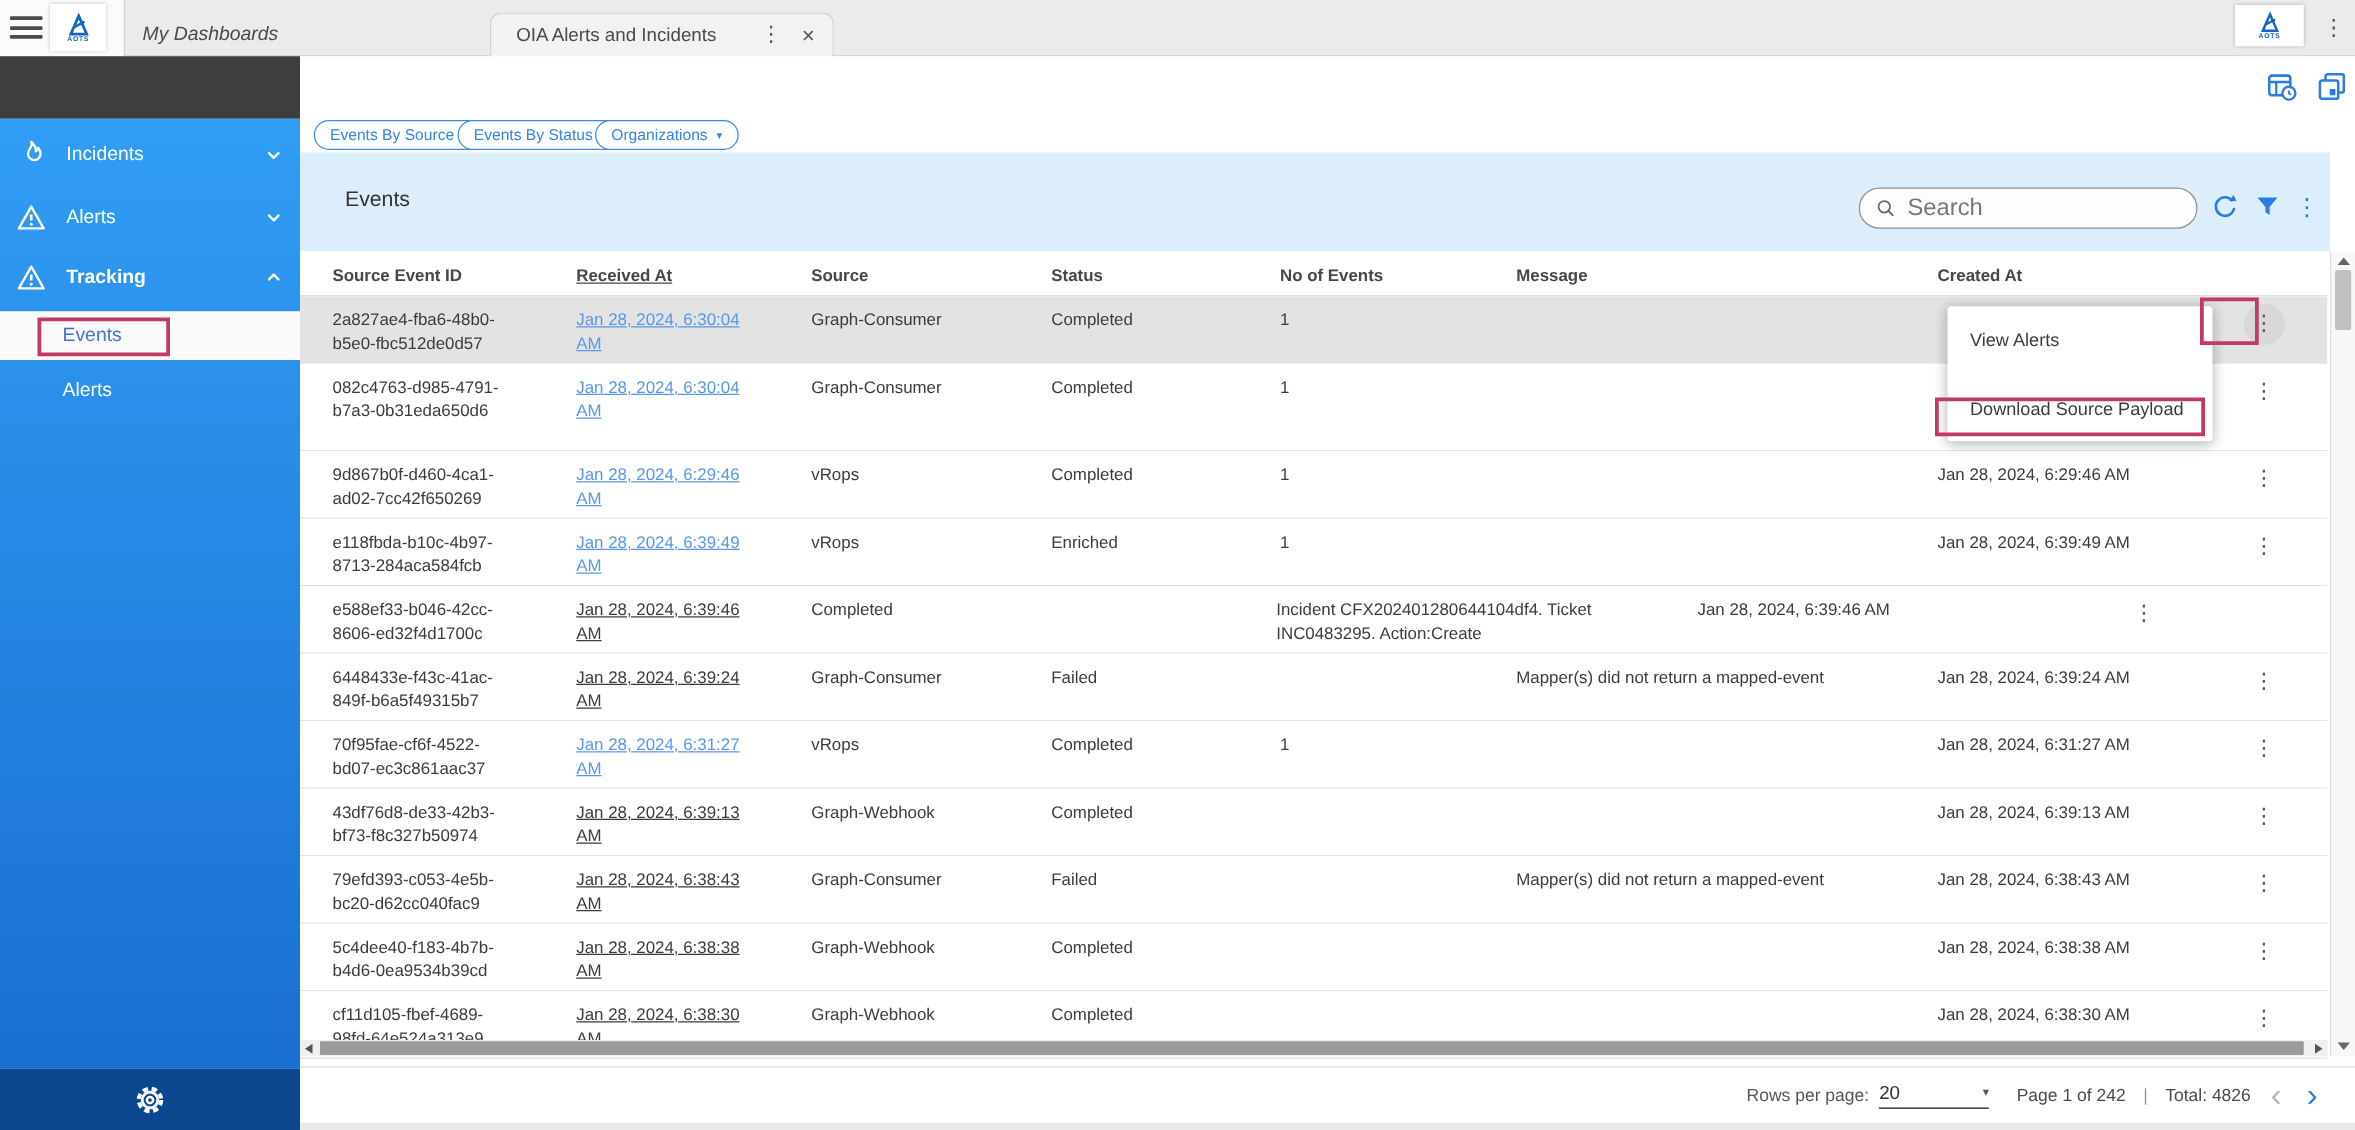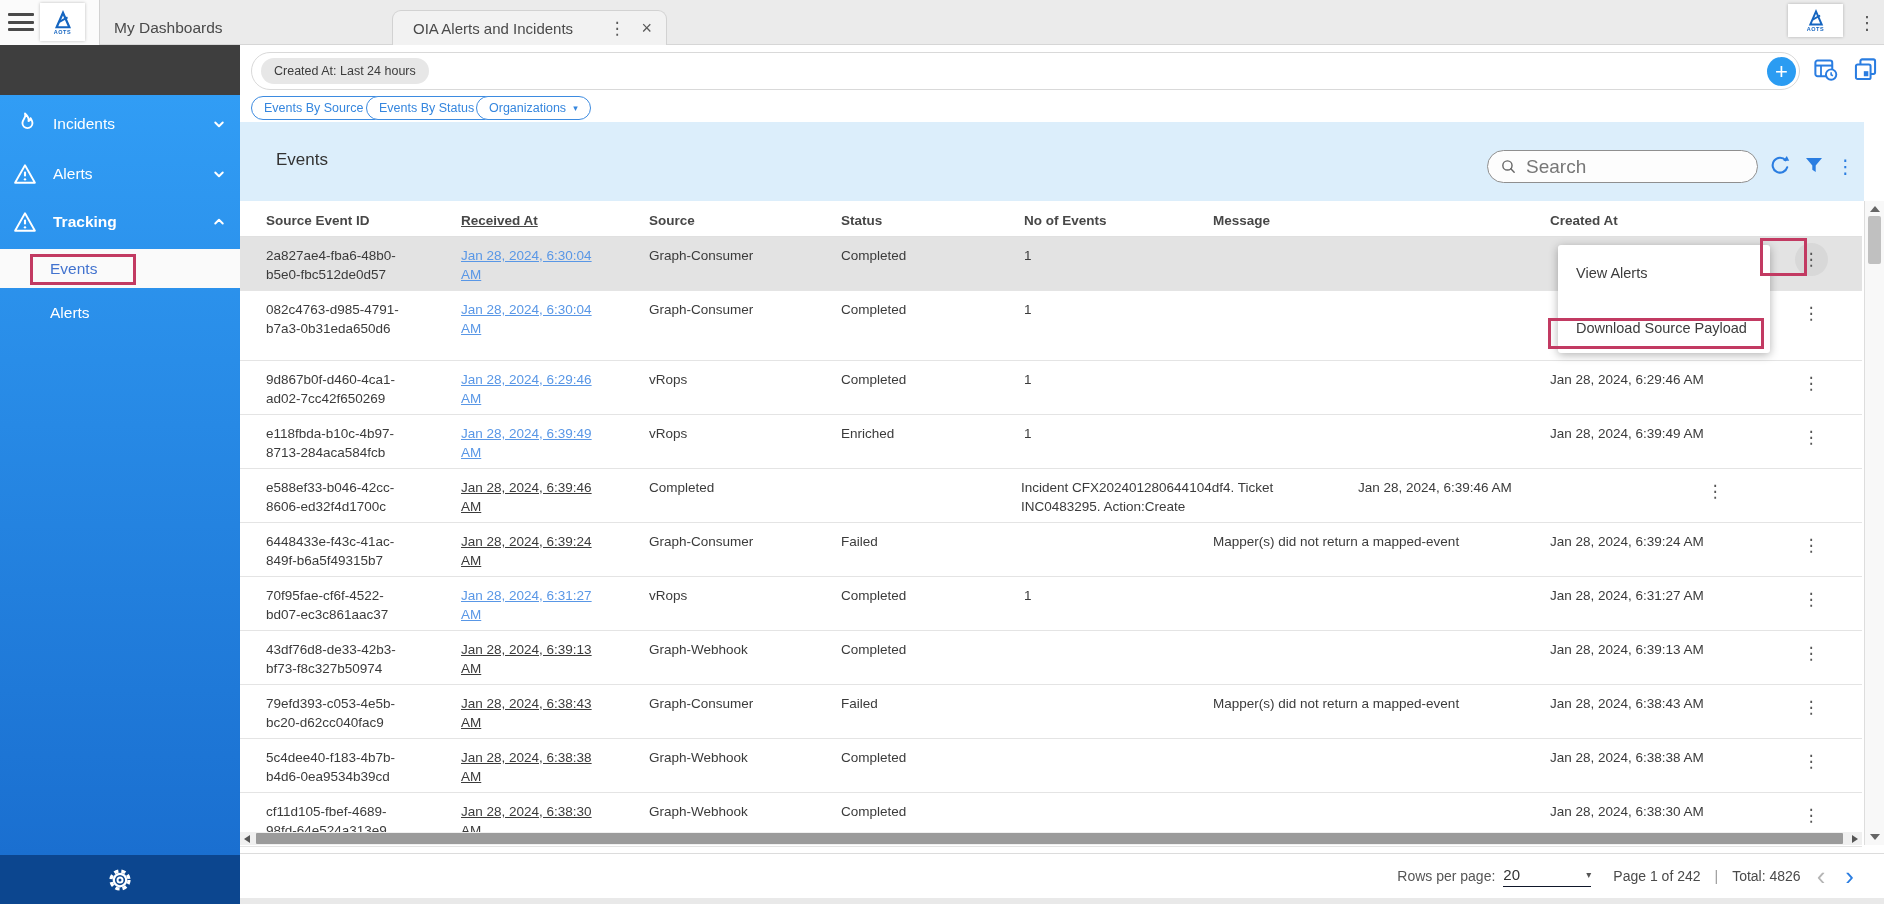--- a/index.html
+++ b/index.html
@@ -8,21 +8,21 @@
 
   
   .topbar { position:absolute; left:0; top:0; width:1884px; height:45px; background:#ebebeb; border-bottom:1px solid #d6d6d6; }
   .topbar-left { position:absolute; left:0; top:0; width:100px; height:45px; background:#fbfbfb; border-right:1px solid #d2d2d2; }
   .hamburger { position:absolute; left:8px; top:13px; width:26px; height:19px; cursor:pointer; }
   .hamburger span { display:block; height:3px; background:#4a4a4a; margin-bottom:4.5px; border-radius:1px; }
   .logo-box { position:absolute; background:#ffffff; box-shadow:0 0 3px rgba(0,0,0,.25); display:flex; flex-direction:column; align-items:center; justify-content:center; }
   .logo-box.left { left:40px; top:3px; width:45px; height:38px; }
   .logo-box.right { left:1788px; top:4px; width:55px; height:33px; }
   .brand-text { font-size:5.5px; font-weight:bold; color:#1565c0; letter-spacing:.5px; margin-top:-1px; }
-  .dash-label { position:absolute; left:114px; top:0; height:56px; display:flex; align-items:center; font-size:15.5px; color:#4a4a4a; }
+  .dash-label { position:absolute; left:114px; top:0; height:56px; display:flex; align-items:center; font-size:15.5px; color:#4a4a4a;font-style:italic; }
   .tab-active { position:absolute; left:392px; top:10px; width:275px; height:35px; background:#f2f2f2; border:1px solid #d2d2d2; border-bottom:none; border-radius:9px 9px 0 0; display:flex; align-items:center; padding:0 14px 0 20px; }
   .tab-active .tab-label { font-size:15px; color:#4a4a4a; flex:1; }
   .kebab { color:#5a5a5a; font-size:17px; line-height:1; font-family:"DejaVu Sans",sans-serif; }
   .tab-close { color:#5a5a5a; font-size:18px; margin-left:16px; line-height:1; }
   .topbar-kebab { position:absolute; left:1858px; top:12px; font-size:18px; color:#555; font-family:"DejaVu Sans",sans-serif; }
 
   
   .side-dark { position:absolute; left:0; top:45px; width:240px; height:50px; background:#3e3e3e; }
   .side-blue { position:absolute; left:0; top:95px; width:240px; height:760px; background:linear-gradient(#319df5,#1a6fd0); }
   .side-bottom { position:absolute; left:0; top:855px; width:240px; height:49px; background:#0c468f; display:flex; align-items:center; justify-content:center; }
@@ -192,24 +192,20 @@
   <div class="side-bottom">
     <svg width="30" height="30" viewBox="0 0 24 24">
         <circle cx="12" cy="12" r="7.2" fill="none" stroke="#fff" stroke-width="2.6" stroke-dasharray="3.4 2.4"></circle>
         <circle cx="12" cy="12" r="5" fill="none" stroke="#fff" stroke-width="1.8"></circle>
         <circle cx="12" cy="12" r="2" fill="none" stroke="#fff" stroke-width="1.6"></circle>
       </svg>
   </div>
 
   <div class="main">
 
-    <div class="filterbar">
-      <span class="filter-chip">Created At: Last 24 hours</span>
-      <span class="plus-btn">+</span>
-    </div>
     <svg class="bar-icon history" viewBox="0 0 24 24">
       <rect x="3" y="4" width="15" height="14" rx="2" fill="none" stroke="#2a7de1" stroke-width="1.8"></rect>
       <line x1="3" y1="8.5" x2="18" y2="8.5" stroke="#2a7de1" stroke-width="1.8"></line>
       <line x1="8" y1="8.5" x2="8" y2="18" stroke="#2a7de1" stroke-width="1.6"></line>
       <circle cx="17" cy="16.5" r="4.6" fill="#fff" stroke="#2a7de1" stroke-width="1.7"></circle>
       <polyline points="17 14.5 17 16.7 18.6 17.6" fill="none" stroke="#2a7de1" stroke-width="1.4"></polyline>
     </svg>
     <svg class="bar-icon save" viewBox="0 0 24 24">
       <rect x="7.5" y="3" width="13" height="13" rx="1.5" fill="none" stroke="#2a7de1" stroke-width="1.8"></rect>
       <rect x="3.5" y="7.5" width="13" height="13" rx="1.5" fill="#fff" stroke="#2a7de1" stroke-width="1.8"></rect>

